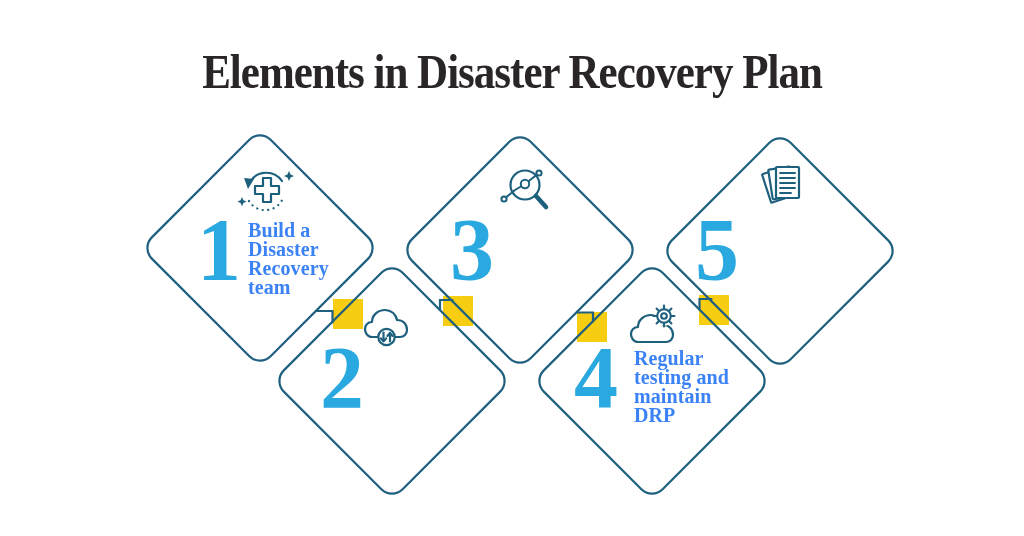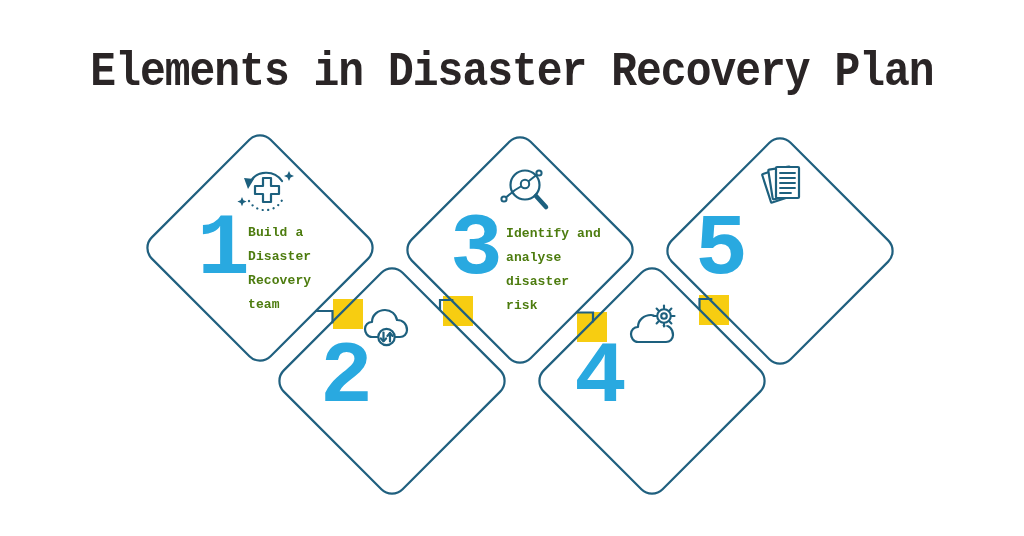--- a/index.html
+++ b/index.html
@@ -1,36 +1,36 @@
 <!DOCTYPE html>
 <html><head>
 <meta charset="utf-8">
 <style>
   html,body{margin:0;padding:0;background:#fff;}
   .canvas{
     position:relative;width:1024px;height:536px;background:#ffffff;overflow:hidden;
-    font-family:Liberation Mono, monospace;
+    font-family:Liberation Serif, serif;
   }
   .title{
     position:absolute;left:0;top:44px;width:1024px;margin:0;text-align:center;
     font-size:43px;font-weight:700;letter-spacing:-1px;color:#2a2526;
     transform:scaleY(1.14);transform-origin:top center;
   }
   svg.bg{position:absolute;left:0;top:0;}
   .diamond-fill{fill:#ffffff;stroke:none;}
   .diamond-line{fill:none;stroke:#20607f;stroke-width:2.2;}
   .notch{fill:#f7cd11;}
   .stepline{fill:none;stroke:#20607f;stroke-width:2.2;stroke-linecap:round;}
   .node-el{position:absolute;}
   .num{
     position:absolute;font-size:88px;line-height:0.78;font-weight:700;color:#29a9e0;
   }
   .lbl{
-    position:absolute;white-space:pre-line;font-size:13px;line-height:24px;
-    font-weight:700;color:#4d7c0f;letter-spacing:.1px;
+    position:absolute;white-space:pre-line;font-size:20px;line-height:19px;
+    font-weight:700;color:#3b82f6;letter-spacing:.1px;
   }
   .icn{stroke:#1d607e;fill:none;stroke-width:2.2;stroke-linecap:round;stroke-linejoin:round;}
   .icn-fill{fill:#1d607e;stroke:none;}
   .icn-white{fill:#ffffff;stroke:#1d607e;stroke-width:2.2;}
 </style>
 </head>
 <body>
 
 <div class="canvas">
 
@@ -97,42 +97,42 @@
 
   <svg class="node-el" style="left:500px;top:164px" width="56" height="52" viewBox="0 0 56 52">
     <circle class="icn" cx="25" cy="21" r="14.5"></circle>
     <path class="icn" style="stroke-width:4.5" d="M36 32 L46 43"></path>
     <path class="icn" style="stroke-width:2" d="M4 35 L15 26 L25 20 L39 9"></path>
     <circle class="icn-white" style="stroke-width:2" cx="4" cy="35" r="2.6"></circle>
     <circle class="icn-white" style="stroke-width:2" cx="25" cy="20" r="4.2"></circle>
     <circle class="icn-white" style="stroke-width:2" cx="39" cy="9" r="2.6"></circle>
   </svg>
   <div class="num" style="left:450px;top:216px">3</div>
-  <div class="lbl" style="left:506px;top:222px">Identify and
-analyse
-disaster
-risk</div>
 
   <svg class="node-el" style="left:628px;top:304px" width="52" height="44" viewBox="0 0 52 44">
     <path class="icn" d="M10 38 C5 38 3 33 3 30 C3 26 6 23 10 23 C10 16 16 11 23 11 C29 11 34 15 35 21 C41 21 45 25 45 31 C45 35 42 38 38 38 Z"></path>
     <circle cx="36" cy="12" r="10" fill="#ffffff" stroke="none"></circle>
     <g class="icn" style="stroke-width:2.1">
       <path d="M43.5 12 L46.5 12"></path>
       <path d="M41.3 6.7 L43.4 4.6"></path>
       <path d="M36 4.5 L36 1.5"></path>
       <path d="M30.7 6.7 L28.6 4.6"></path>
       <path d="M28.5 12 L25.5 12"></path>
       <path d="M30.7 17.3 L28.6 19.4"></path>
       <path d="M36 19.5 L36 22.5"></path>
       <path d="M41.3 17.3 L43.4 19.4"></path>
     </g>
     <circle class="icn-white" style="stroke-width:2.1" cx="36" cy="12" r="6.8"></circle>
     <circle class="icn" style="stroke-width:2.1" cx="36" cy="12" r="2.8"></circle>
   </svg>
   <div class="num" style="left:574px;top:344px">4</div>
+  <div class="lbl" style="left:634px;top:349px">Regular
+testing and
+maintain
+DRP</div>
 
   <svg class="node-el" style="left:754px;top:160px" width="54" height="54" viewBox="0 0 54 54">
     <g transform="rotate(-18 24 28)">
         <rect class="icn-white" x="13" y="10" width="22" height="30" rx="1"></rect>
       </g>
     <g transform="rotate(-9 27 27)">
         <rect class="icn-white" x="17" y="8" width="22" height="30" rx="1"></rect>
       </g>
     <rect class="icn-white" x="22" y="7" width="23" height="31" rx="1"></rect>
     <g class="icn" style="stroke-width:1.9">

